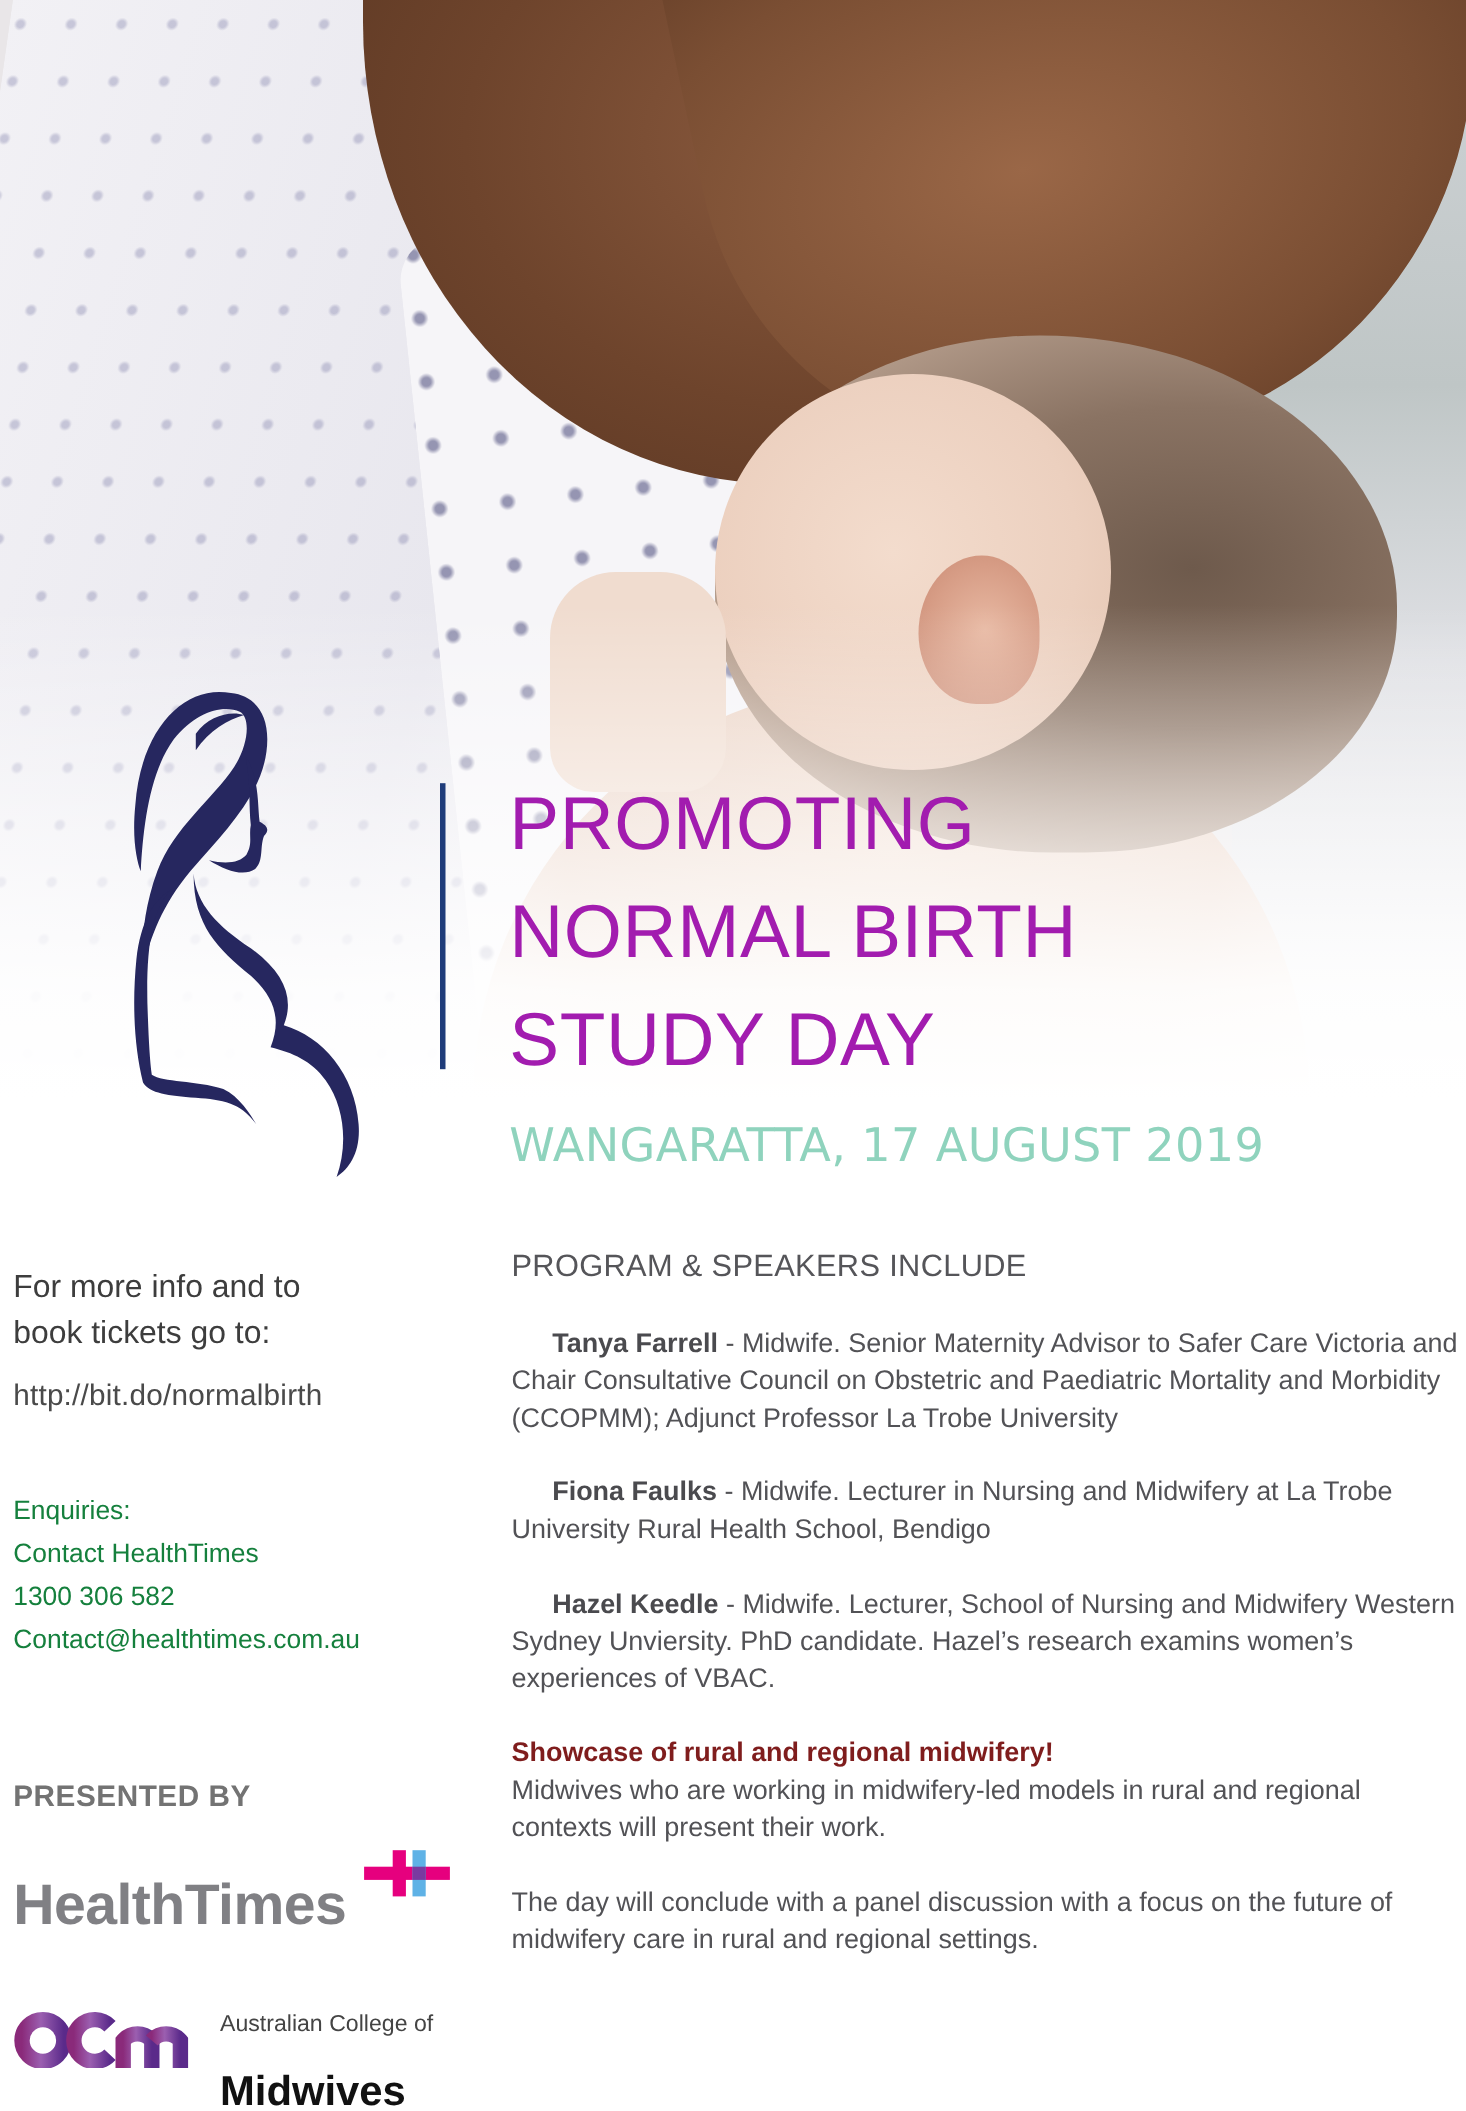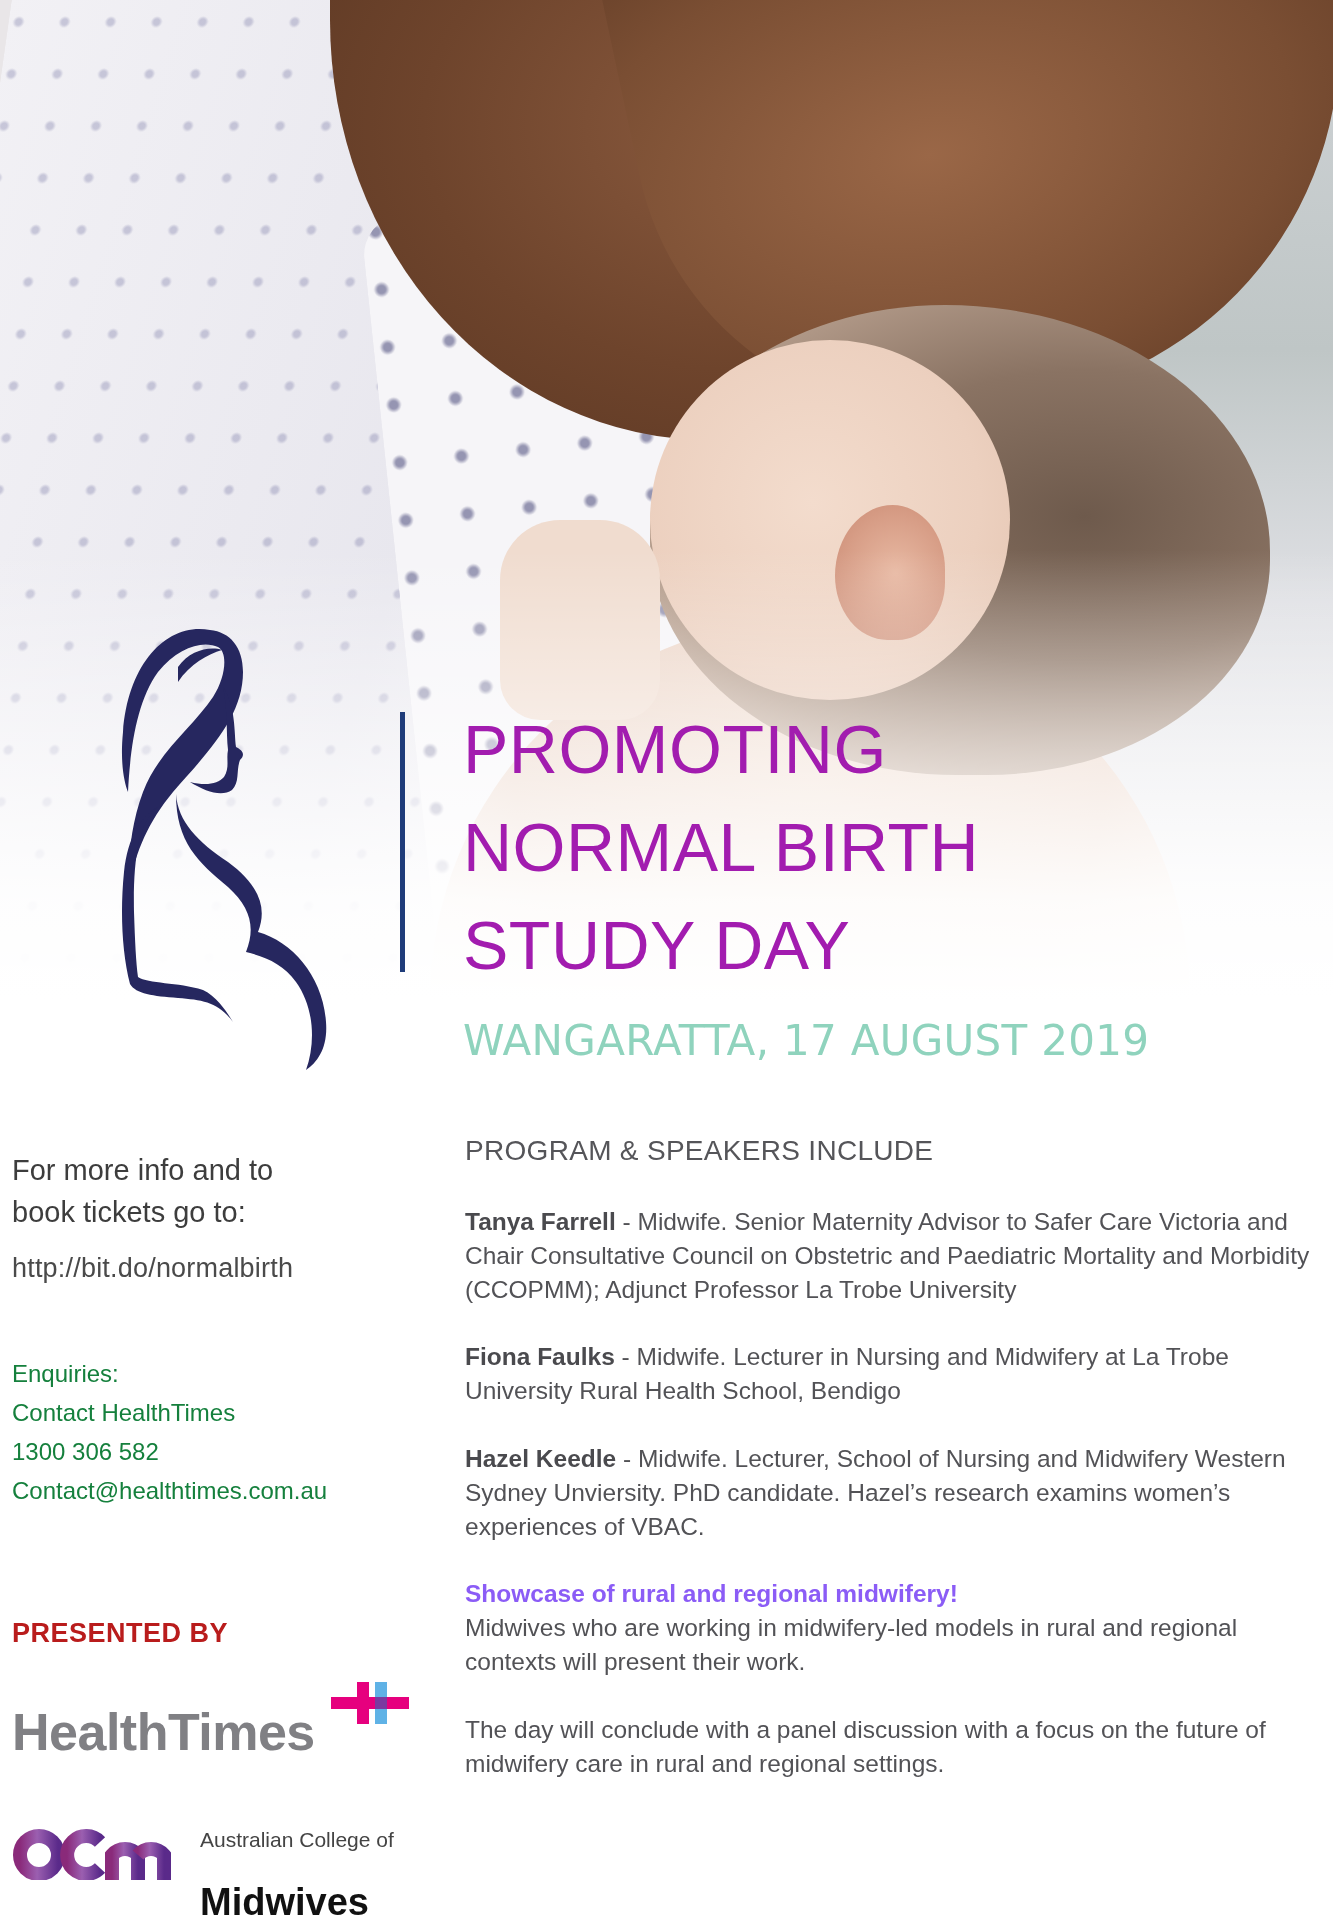--- a/index.html
+++ b/index.html
@@ -86,21 +86,21 @@
     font-family: "DejaVu Sans", sans-serif; font-size: 42px; line-height: 50px; white-space: nowrap;
     letter-spacing: 0.3px;
   }
 
   
   .left-col { position: absolute; left: 12px; top: 1128px; width: 440px; color: #3a3a3a; margin-top: 21px; }
   .info-text { font-size: 29px; line-height: 42px; font-weight: normal; color: #3d3d3d; }
   .url { margin-top: 15px; font-size: 27px; line-height: 40px; color: #4a4a4a; letter-spacing: 0.2px; }
   .enquiries { margin-top: 66px; font-size: 24px; line-height: 39px; color: #15803d; }
   .presented-by {
-    position: absolute; left: 12px; top: 1618px; font-size: 27px; font-weight: bold; color: #b91c1c;
+    position: absolute; left: 12px; top: 1618px; font-size: 27px; font-weight: bold; color: #737373;
     letter-spacing: 0.5px;
     text-align: right;
   }
 
   
   .ht-logo { position: absolute; left: 12px; top: 1676px; width: 400px; height: 90px; }
   .ht-word { position: absolute; left: 0; top: 26px; font-size: 52px; line-height: 60px; color: #808084; font-weight: bold; letter-spacing: -0.5px; }
   .ht-cross-pink-v { position: absolute; left: 345px; top: 6px; width: 12px; height: 42px; background: #e6007e; }
   .ht-cross-pink-h { position: absolute; left: 319px; top: 21px; width: 78px; height: 12px; background: #e6007e; }
   .ht-cross-blue-v { position: absolute; left: 363px; top: 6px; width: 12px; height: 42px; background: #5fb2e6; }
@@ -110,22 +110,22 @@
   .acm-logo { position: absolute; left: 12px; top: 1826px; width: 420px; height: 60px; }
   .acm-mark { position: absolute; left: 0; top: 2px; width: 165px; height: 52px; }
   .acm-small { position: absolute; left: 188px; top: 2px; font-size: 21px; line-height: 24px; color: #444; white-space: nowrap; }
   .acm-big { position: absolute; left: 188px; top: 20px; font-size: 38px; line-height: 42px; color: #111; font-weight: bold; white-space: nowrap; margin-top: 35px; }
 
   
   .right-col { position: absolute; left: 465px; top: 1131px; width: 860px; color: #4f4f53; }
   .program-heading { font-size: 28px; line-height: 40px; color: #555559; letter-spacing: 0.3px; }
   .speakers { margin-top: 34px; }
   .para { font-size: 24.5px; line-height: 33.8px; margin-bottom: 34px; color: #525256; }
-  .para b { color: #4a4a4e; }
-  .showcase-title { font-weight: bold; color: #8b5cf6; display: block; }
+  .para b { color: #4a4a4e; margin-left: 37px; }
+  .showcase-title { font-weight: bold; color: #7f1d1d; display: block; }
 </style>
 </head>
 <body>
 
 <div class="hero">
   <div class="bg-right"></div>
   <div class="gown"></div>
   <div class="gown-pattern"></div>
   <div class="skin-neck"></div>
   <div class="face"></div>

